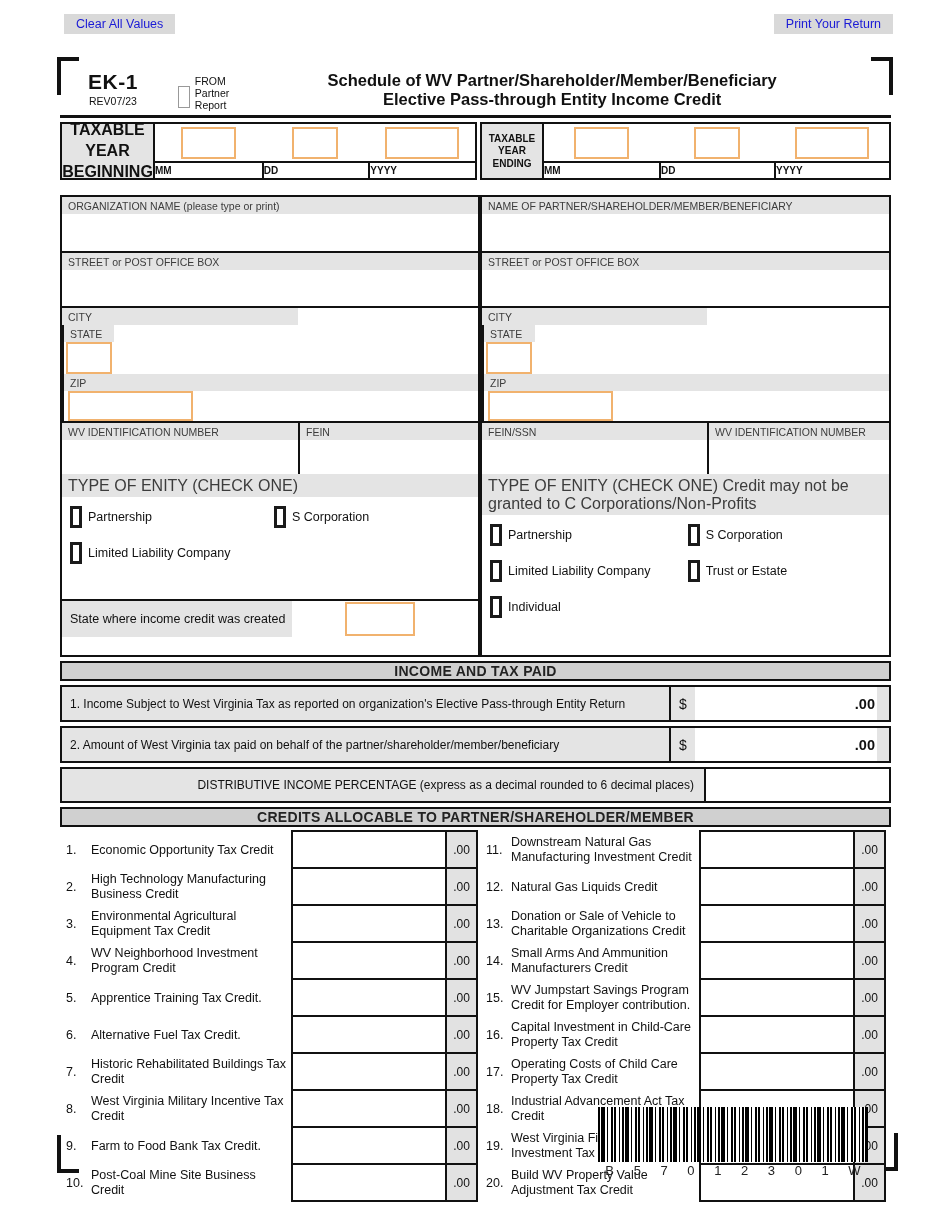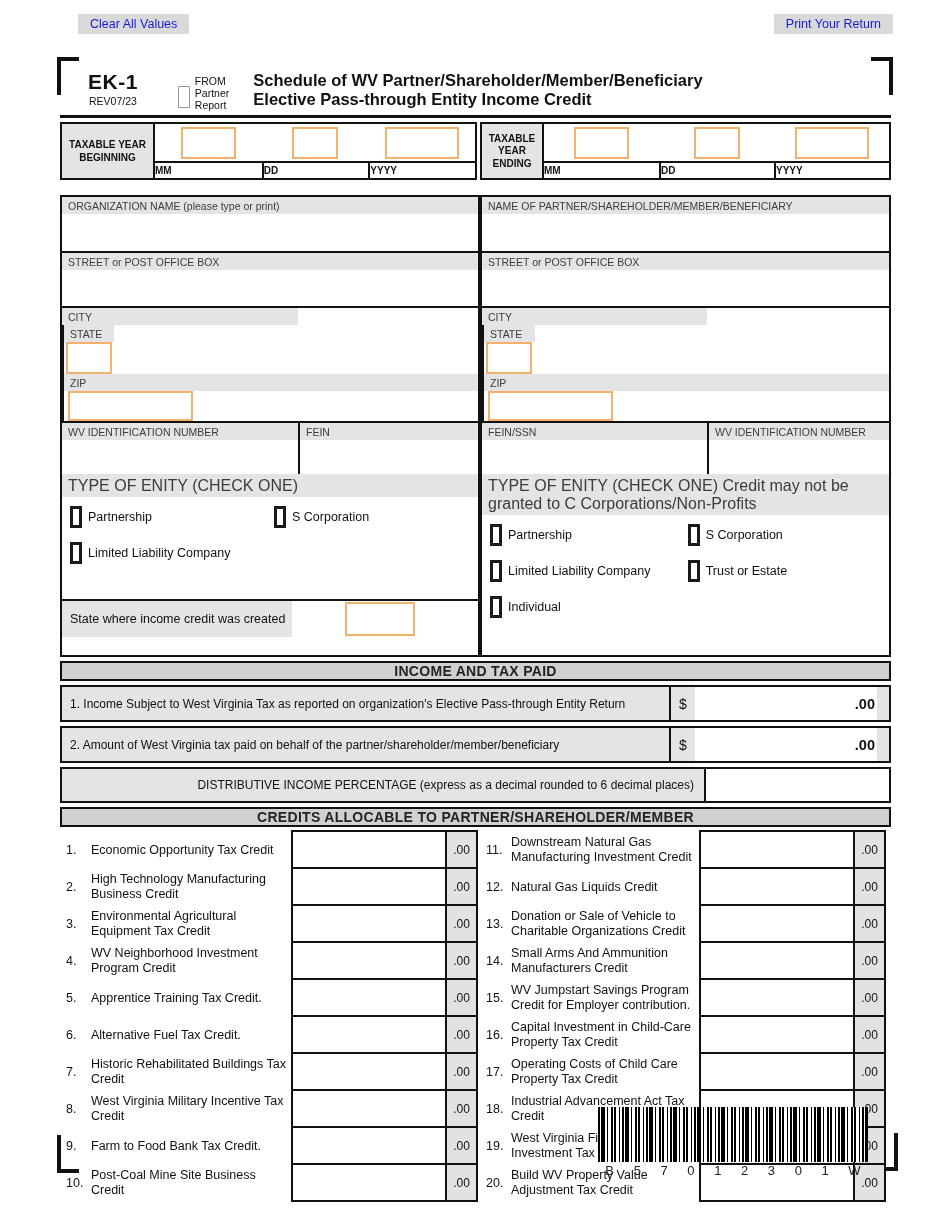--- a/index.html
+++ b/index.html
@@ -10,48 +10,48 @@
     --highlight-orange:#f1b26e;
     --ink:#111;
   }
   *{box-sizing:border-box;margin:0;padding:0;}
   body{background:#fff;font-family:"Liberation Sans","DejaVu Sans",sans-serif;color:#111;}
   .page{position:relative;width:950px;height:1230px;background:#fff;overflow:hidden;}
 
   
   .btn{position:absolute;top:14px;background:var(--button-gray);color:var(--link-blue);
        font-size:12.5px;padding:2px 12px;line-height:16px;cursor:pointer;}
-  .btn.clear{left:78px;}
+  .btn.clear{left:64px;}
   .btn.print{right:57px;}
 
   
   .crn{position:absolute;width:22px;height:38px;}
   .crn.tl{left:57px;top:57px;border-top:4px solid var(--ink);border-left:4px solid var(--ink);}
   .crn.tr{left:871px;top:57px;border-top:4px solid var(--ink);border-right:4px solid var(--ink);}
   .crn.bl{left:57px;top:1135px;border-bottom:4px solid var(--ink);border-left:4px solid var(--ink);}
   .crn.br{left:876px;top:1133px;border-bottom:4px solid var(--ink);border-right:4px solid var(--ink);}
 
   .form{position:absolute;left:60px;top:62px;width:831px;}
 
   
   .head{display:flex;align-items:flex-start;padding:0 0 4px 28px;border-bottom:3px solid var(--ink);min-height:44px;gap:24px;}
   .ek{margin-top:8px;text-align:center;}
   .ek .id{font-size:21px;font-weight:bold;letter-spacing:.5px;}
   .ek .rev{font-size:10.5px;margin-top:1px;}
   .fromblk{display:flex;align-items:flex-end;margin-left:16px;margin-top:14px;}
   .fromblk .cb{width:12px;height:22px;border:1.5px solid #999;margin:0 5px 3px 0;background:#fff;}
   .fromblk .txt{font-size:10.5px;line-height:1.12;}
-  .titles{flex:1;text-align:left;margin-top:9px;padding-right:40px;}
+  .titles{flex:1;text-align:center;margin-top:9px;padding-right:40px;}
   .titles .t1,.titles .t2{font-size:16.5px;font-weight:bold;}
 
   
   .ty{display:flex;height:58px;margin-top:4px;}
   .ty-lab{background:var(--strip-gray);border:2.5px solid var(--ink);display:flex;flex-direction:column;
           justify-content:center;text-align:center;font-weight:bold;}
-  .ty-lab.beg{width:95px;font-size:10px;line-height:1.3;}
+  .ty-lab.beg{width:95px;font-size:16px;line-height:1.3;}
   .ty-lab.end{width:64px;font-size:10px;line-height:1.25;margin-left:3px;}
   .ty-cols{display:flex;border:2.5px solid var(--ink);border-left:none;}
   .ty-cols.l{width:322px;}
   .ty-cols.r{flex:1;}
   .ty-col{flex:1;display:flex;flex-direction:column;}
   .ty-inp-area{flex:1;display:flex;align-items:center;justify-content:center;}
   .o-input{border:2px solid var(--highlight-orange);background:#fff;}
   .ty-inp.mm{width:55px;height:32px;}
   .ty-inp.dd{width:46px;height:32px;}
   .ty-inp.yy{width:74px;height:32px;}

